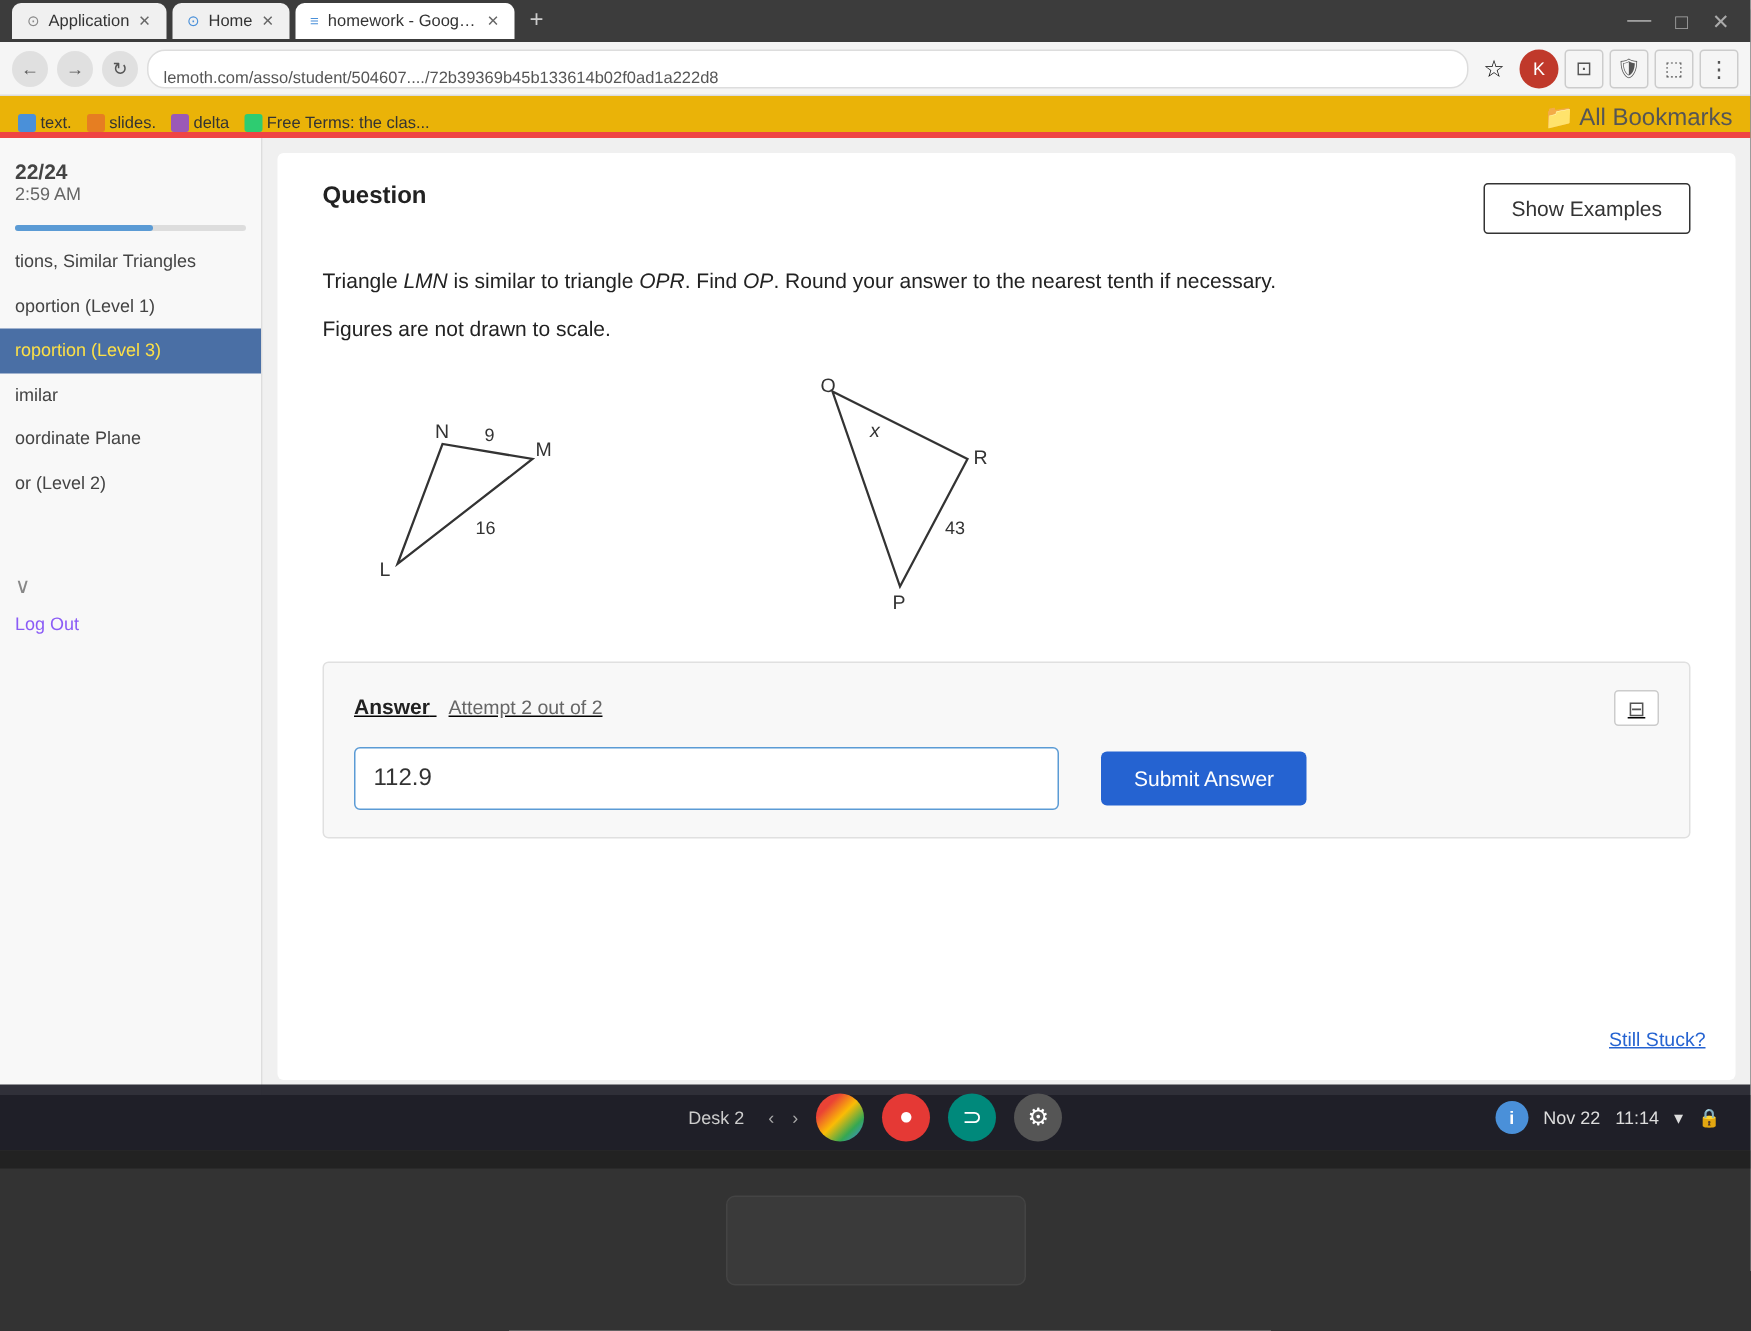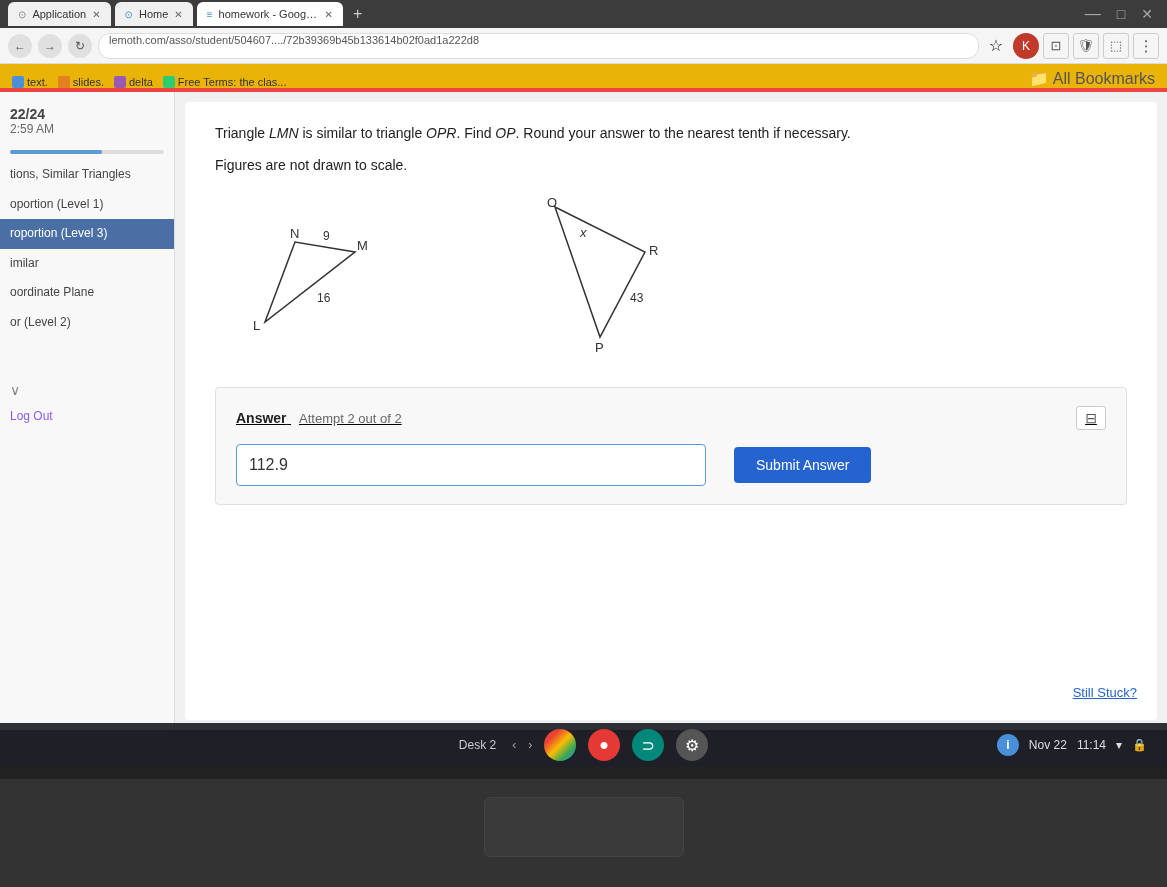--- a/index.html
+++ b/index.html
@@ -91,21 +91,21 @@
       color: #555;
       cursor: pointer;
     }
 
     .address-bar {
       flex: 1;
       background: white;
       border-radius: 12px;
       height: 26px;
       display: flex;
-      align-items: flex-start;
+      align-items: flex-end;
       padding: 0 10px;
       font-size: 11px;
       color: #444;
       border: 1px solid #ddd;
     }
 
     .bookmarks-bar {
       background: #eab308;
       height: 28px;
       display: flex;
@@ -172,21 +172,21 @@
     .sidebar-item {
       padding: 7px 10px;
       cursor: pointer;
       color: #444;
       font-size: 12px;
       line-height: 1.3;
     }
 
     .sidebar-item.active {
       background: #4a6fa5;
-      color: #ffffff;
+      color: #fde047;
     }
 
     .sidebar-logout {
       padding: 7px 10px;
       color: #8b5cf6;
       font-size: 12px;
       cursor: pointer;
     }
 
     
@@ -533,20 +533,24 @@
         <div style="display:flex;align-items:center;padding:4px 10px;cursor:pointer;">
           <span style="color:#888;font-size:14px;">∨</span>
         </div>
         <div class="sidebar-logout">
           <span>Log Out</span>
         </div>
       </div>
 
       <div class="main-content">
 
+        <div class="question-header">
+          <span class="question-label">Question</span>
+          <button class="show-examples-btn">Show Examples</button>
+        </div>
 
         <div class="question-text">
           Triangle <em>LMN</em> is similar to triangle <em>OPR</em>. Find <em>OP</em>. Round your answer to the nearest tenth if necessary.
         </div>
         <div class="question-text">Figures are not drawn to scale.</div>
 
         <div class="figures-area">
 
           <svg width="160" height="130" class="triangle-svg" viewBox="0 0 160 130">
 

